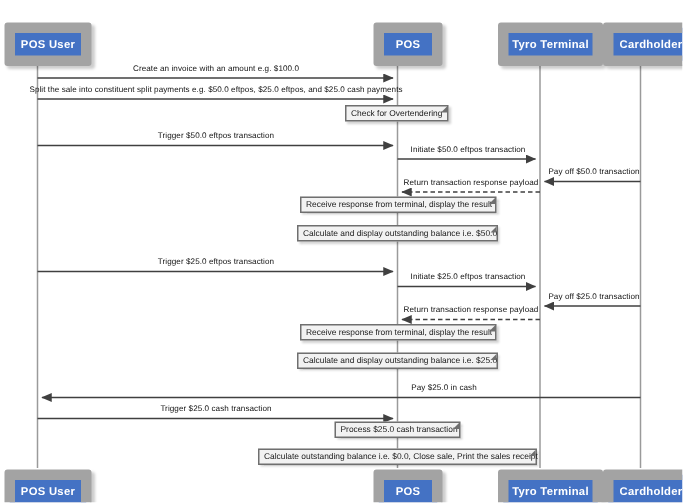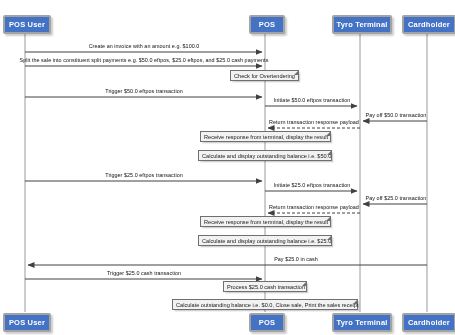--- a/index.html
+++ b/index.html
@@ -33,21 +33,21 @@
     stroke-width: 1;
   }
   .msg-line-dashed {
     stroke: #404040;
     stroke-width: 1;
     stroke-dasharray: 3 2;
   }
   .participant-box {
     position: absolute;
     background: #4472c4;
-    border: 2px solid #a3a3a3;
+    border: 7px solid #a3a3a3;
     border-radius: 2px;
     box-shadow: 2px 2px 2px rgba(0,0,0,0.20);
     color: #ffffff;
     font-size: 7.5px;
     font-weight: bold;
     text-align: center;
     line-height: 15px;
     height: 15px;
     letter-spacing: 0.2px;
     white-space: nowrap;

